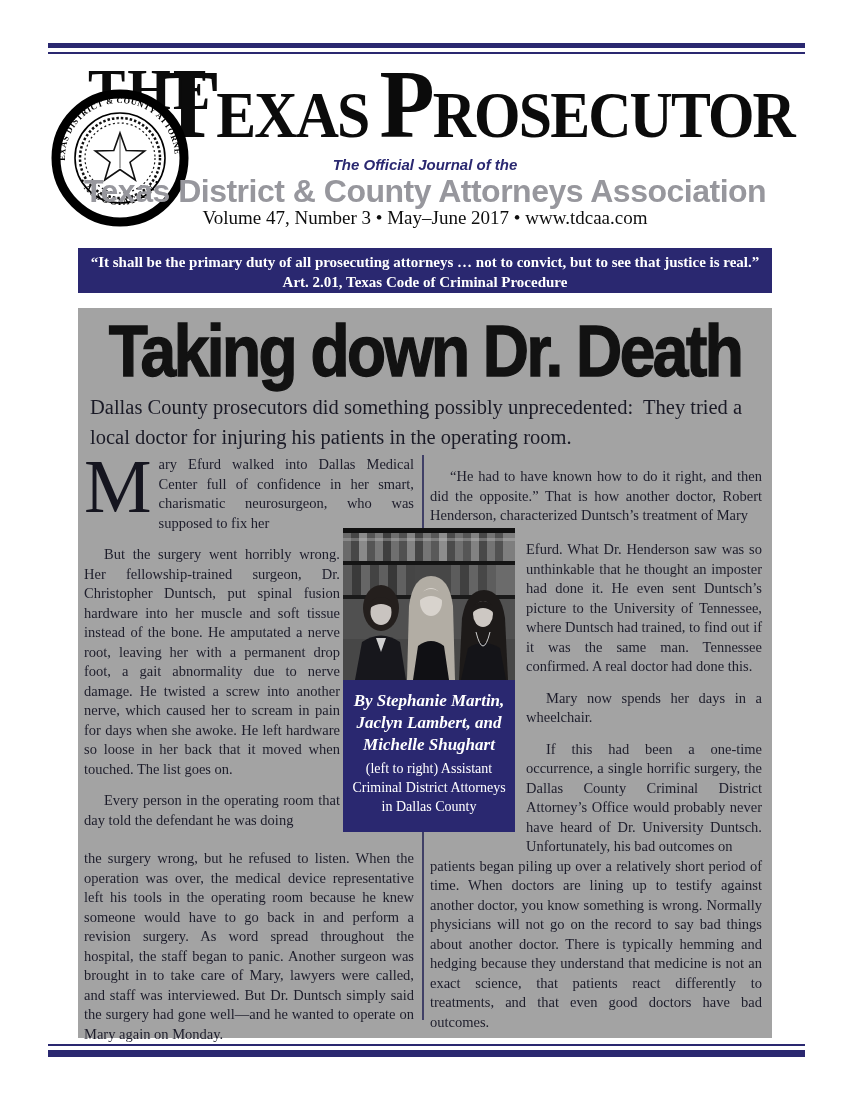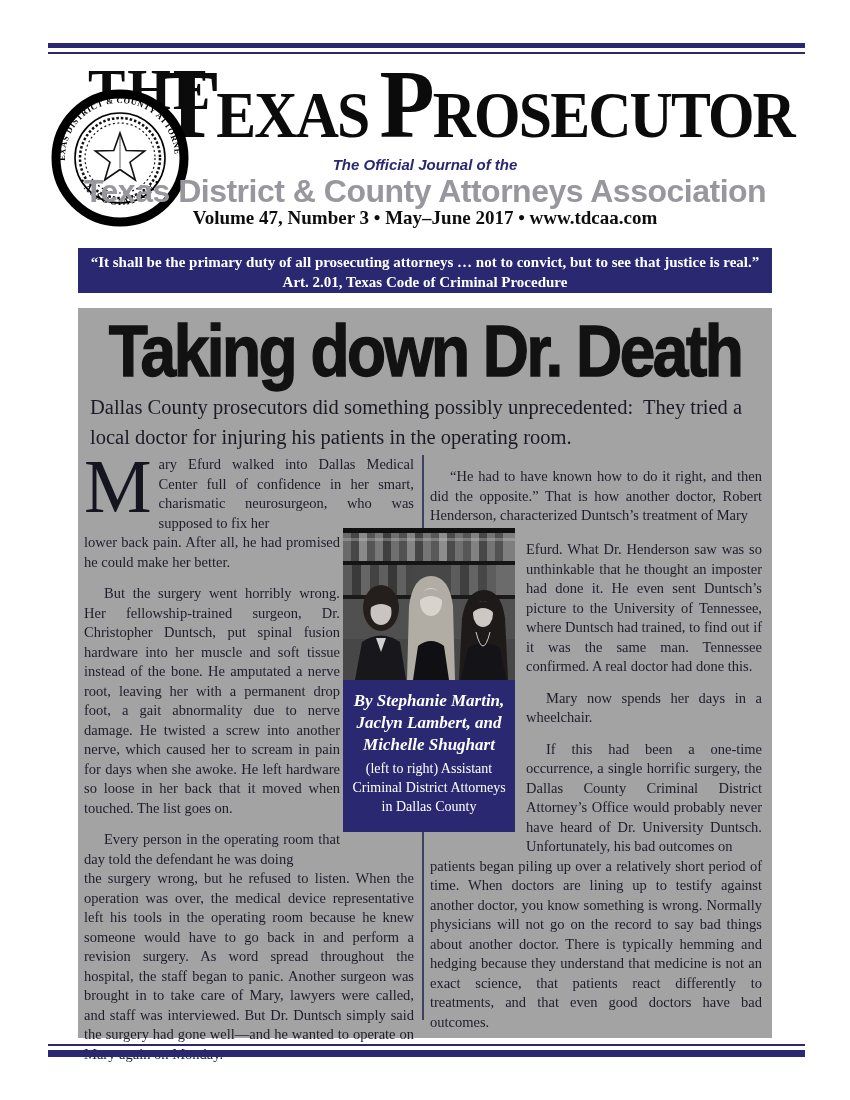--- a/index.html
+++ b/index.html
@@ -16,21 +16,21 @@
   .the{left:88px;top:58px;font-size:56px;font-weight:bold;letter-spacing:2px;color:#0b0b0b;}
   .mh-title{left:158px;top:56px;width:660px;white-space:nowrap;line-height:96px;
             transform:scaleX(0.92);transform-origin:left top;color:#0b0b0b;font-weight:bold;letter-spacing:-2px;}
   .mh-cap{font-size:98px;}
   .mh-sm{font-size:65px;}
   .mh-center{left:80px;width:690px;text-align:center;}
   .tagline{top:156px;font-family:"Liberation Sans",sans-serif;font-style:italic;font-weight:bold;
            font-size:15px;color:#2a2870;}
   .assoc{top:173px;font-family:"Liberation Sans",sans-serif;font-weight:bold;font-size:32px;
          color:#97979d;letter-spacing:-0.5px;}
-  .issue{top:207px;font-weight:bold;font-size:19px;color:#0e0e0e;}
+  .issue{top:207px;font-weight:normal;font-size:19px;color:#0e0e0e;}
   .seal{left:50px;top:88px;}
   
   .banner{left:78px;top:248px;width:694px;height:45px;background:#2a2870;color:#fff;
           text-align:center;font-weight:bold;font-size:15px;line-height:20px;padding-top:4px;box-sizing:border-box;}
   
   .article{left:78px;top:308px;width:694px;height:730px;background:#a3a3a3;}
   .headline{position:absolute;top:2px;left:0;width:100%;text-align:center;margin:0;
             font-family:"Liberation Sans",sans-serif;font-weight:bold;font-size:64px;letter-spacing:-2.5px;
             color:#121212;-webkit-text-stroke:1.2px #121212;transform:scaleY(1.12);transform-origin:center top;}
   .subhead{position:absolute;top:84px;left:12px;width:672px;font-size:20.5px;line-height:30px;color:#1a1a26;}
@@ -103,21 +103,20 @@
     <h1 class="headline">Taking down Dr. Death</h1>
     <div class="subhead">Dallas County prosecutors did something possibly unprecedented:&nbsp; They tried a local doctor for injuring his patients in the operating room.</div>
 
     <div class="col-divider"></div>
 
     <div class="body-col col-left">
       <div class="seg-a">
         <p class="cont"><span class="dropcap">M</span><span>ary Efurd walked into Dallas Medical Center full of confidence in her smart, charismatic neurosurgeon, who was supposed to fix her</span></p>
       </div>
       <div class="seg-b-left">
-        <p class="cont">lower back pain. After all, he had promised he could make her better.</p>
         <p class="para">But the surgery went horribly wrong. Her fellowship-trained surgeon, Dr. Christopher Duntsch, put spinal fusion hardware into her muscle and soft tissue instead of the bone. He amputated a nerve root, leaving her with a permanent drop foot, a gait abnormality due to nerve damage. He twisted a screw into another nerve, which caused her to scream in pain for days when she awoke. He left hardware so loose in her back that it moved when touched. The list goes on.</p>
         <p class="para">Every person in the operating room that day told the defendant he was doing</p>
       </div>
       <div class="seg-c">
         <p class="cont">the surgery wrong, but he refused to listen. When the operation was over, the medical device representative left his tools in the operating room because he knew someone would have to go back in and perform a revision surgery. As word spread throughout the hospital, the staff began to panic. Another surgeon was brought in to take care of Mary, lawyers were called, and staff was interviewed. But Dr. Duntsch simply said the surgery had gone well—and he wanted to operate on Mary again on Monday.</p>
       </div>
     </div>
 
     <div class="body-col col-right">
       <div class="seg-a">

